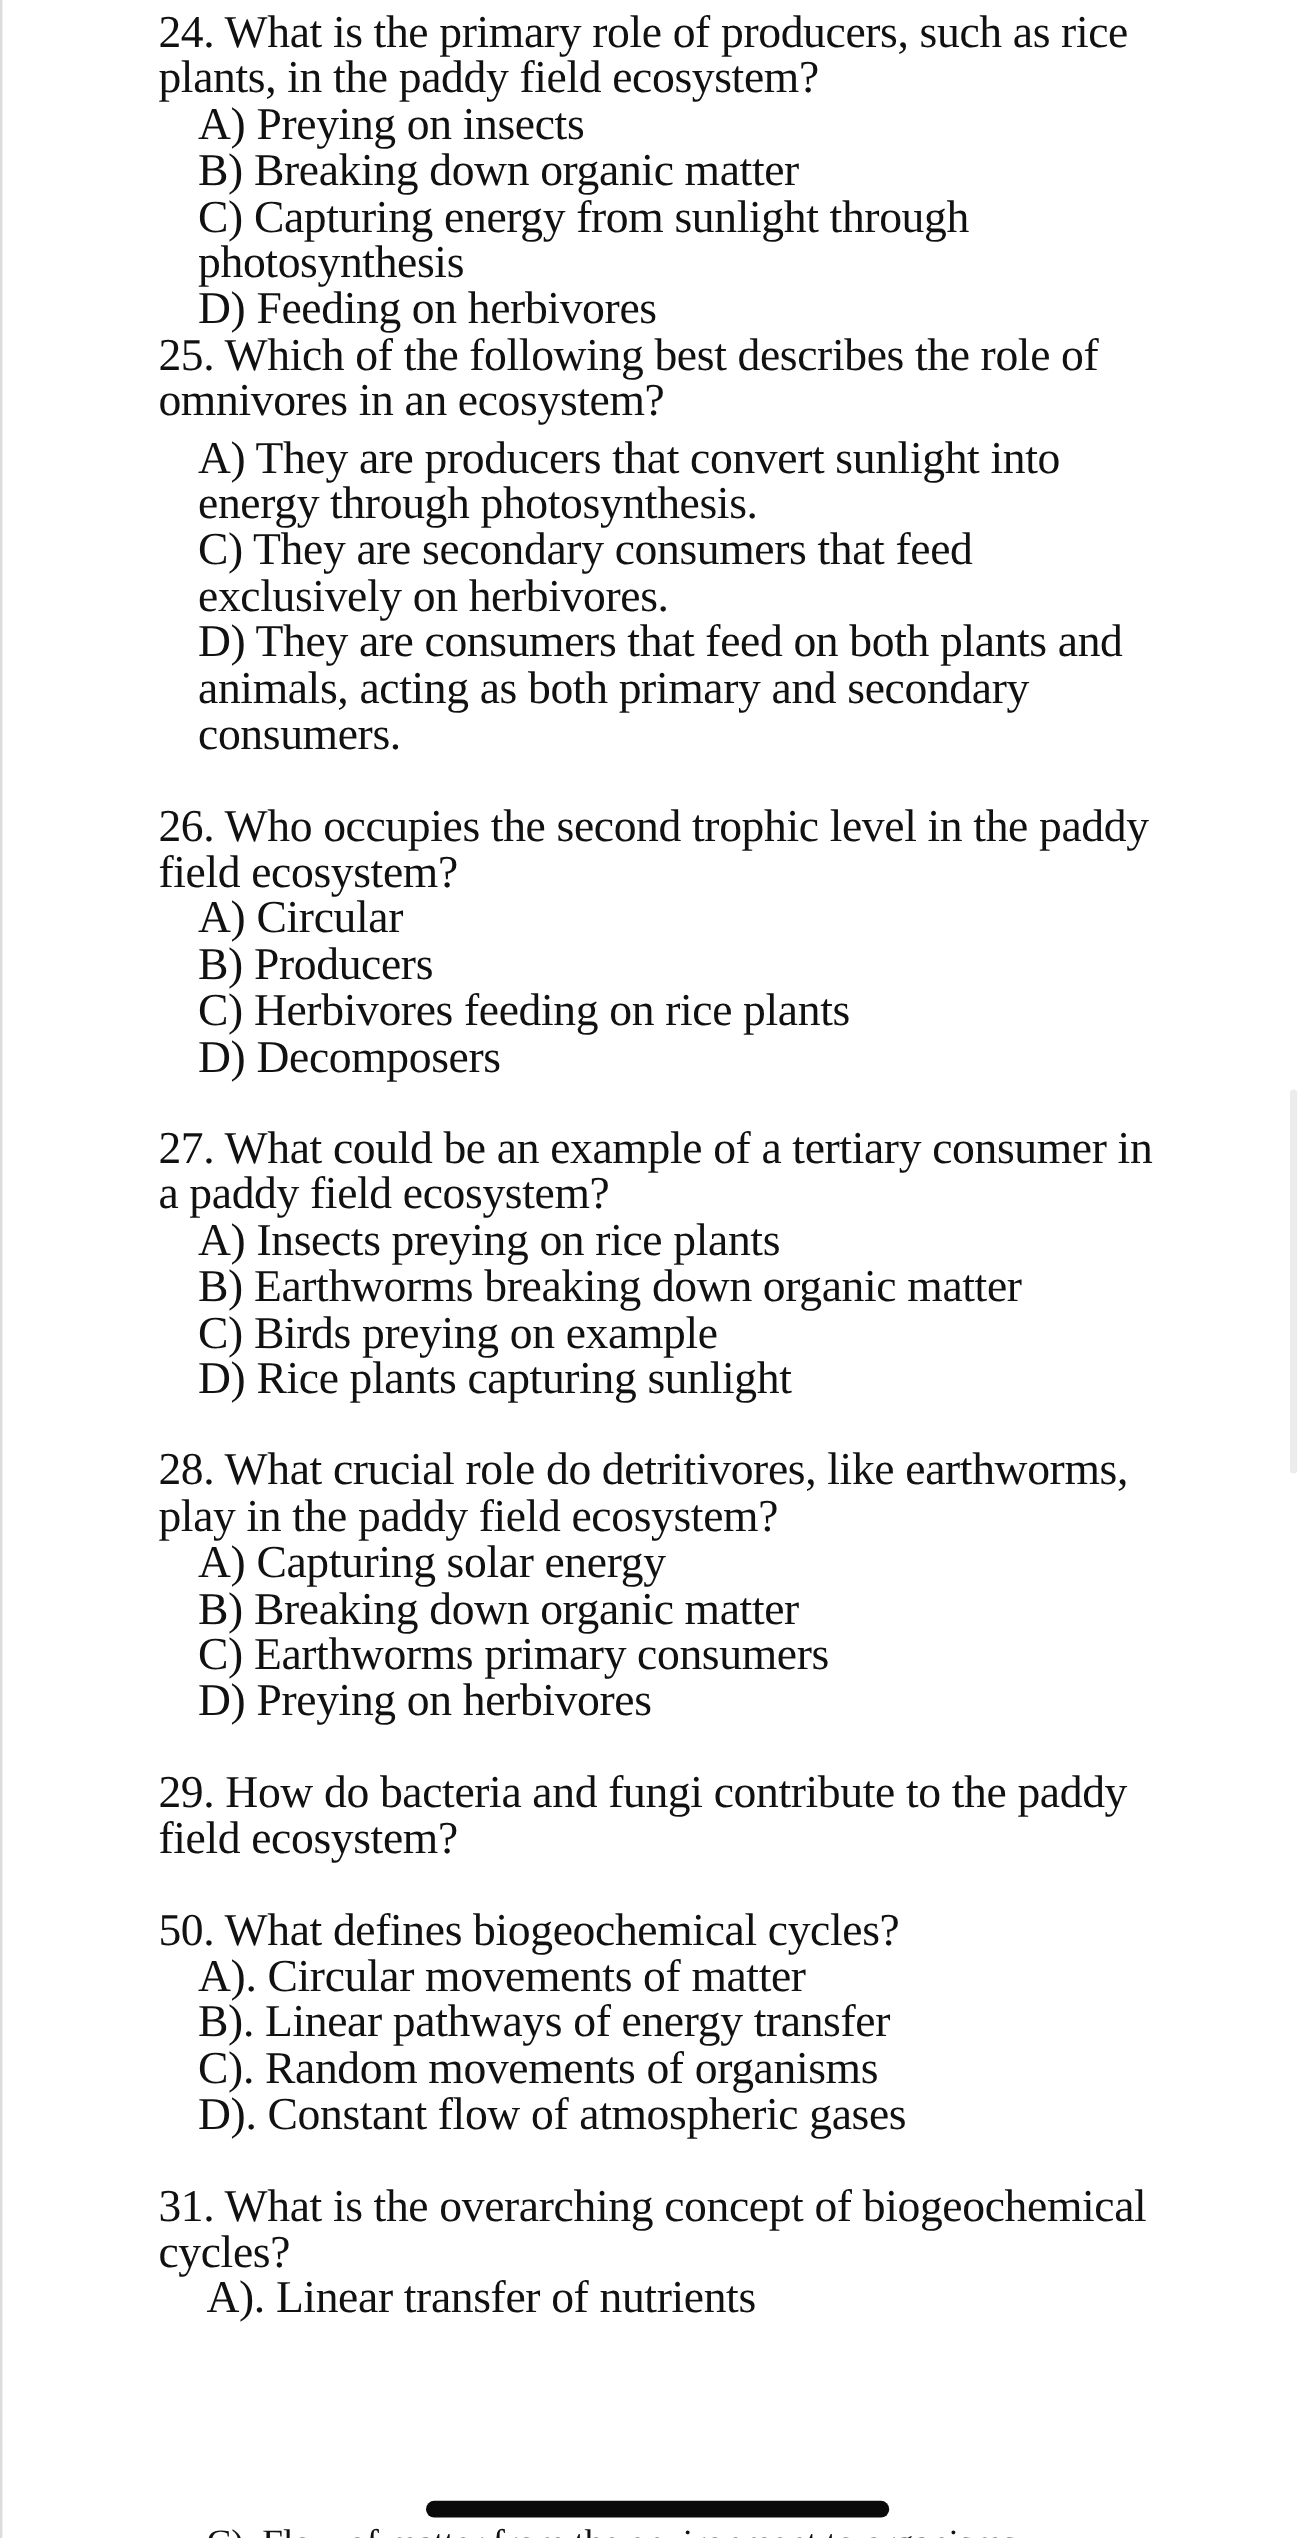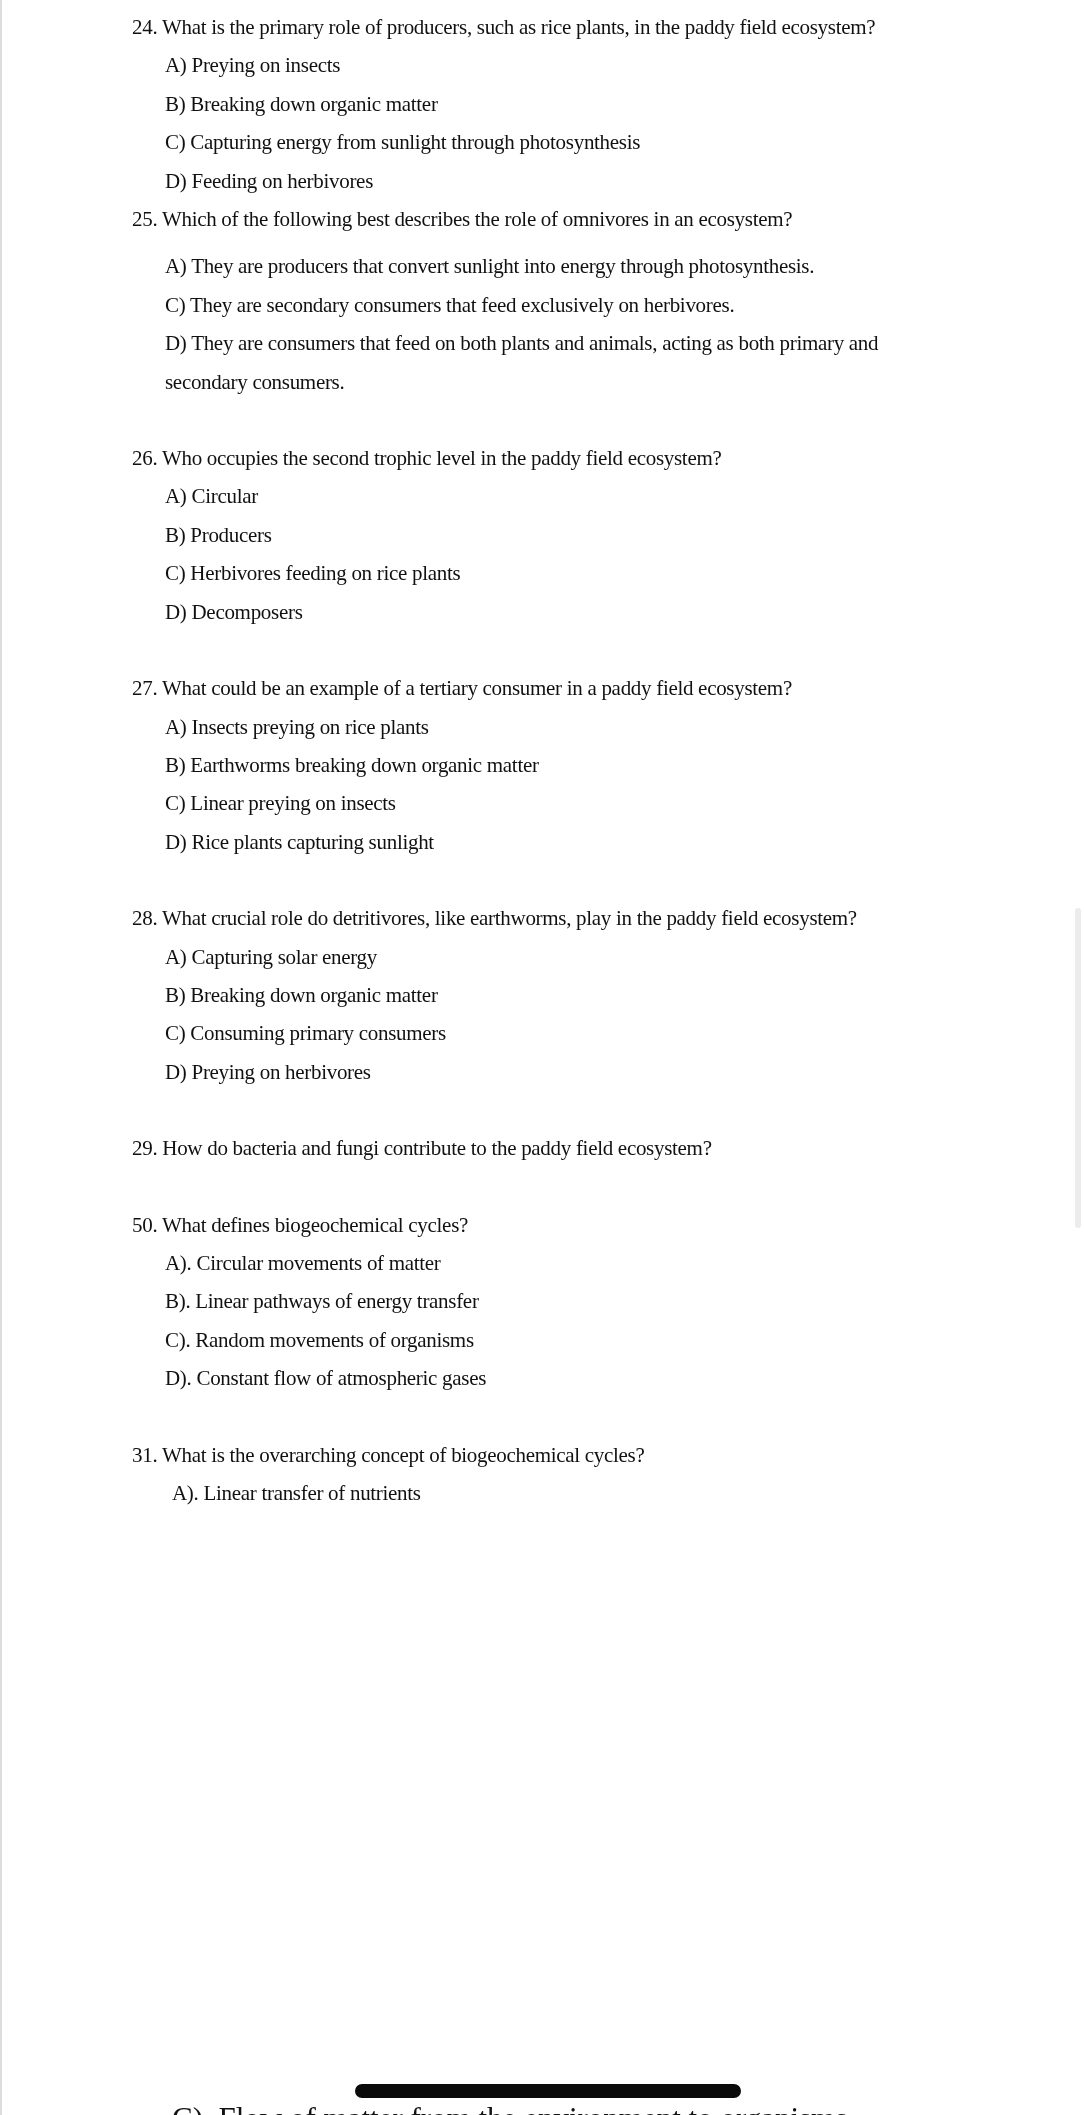--- a/index.html
+++ b/index.html
@@ -30,21 +30,21 @@
       width: 6px;
       height: 320px;
       background: #ececec;
       border-radius: 3px;
     }
     .doc {
       position: absolute;
       left: 132px;
       top: 8px;
       width: 830px;
-      font-size: 21px;
+      font-size: 38px;
       line-height: 38.4px;
       letter-spacing: -0.3px;
     }
     .question {
       margin: 0;
     }
     .q-text {
       display: block;
     }
     .options {
@@ -123,33 +123,33 @@
     </ul>
   </div>
 
   <div class="gap-large"></div>
 
   <div class="question q27">
     <span class="q-text">27. What could be an example of a tertiary consumer in a paddy field ecosystem?</span>
     <ul class="options">
       <li class="option">A) Insects preying on rice plants</li>
       <li class="option">B) Earthworms breaking down organic matter</li>
-      <li class="option">C) Linear preying on insects</li>
+      <li class="option">C) Birds preying on example</li>
       <li class="option">D) Rice plants capturing sunlight</li>
     </ul>
   </div>
 
   <div class="gap-large"></div>
 
   <div class="question q28">
     <span class="q-text">28. What crucial role do detritivores, like earthworms, play in the paddy field ecosystem?</span>
     <ul class="options">
       <li class="option">A) Capturing solar energy</li>
       <li class="option">B) Breaking down organic matter</li>
-      <li class="option">C) Consuming primary consumers</li>
+      <li class="option">C) Earthworms primary consumers</li>
       <li class="option">D) Preying on herbivores</li>
     </ul>
   </div>
 
   <div class="gap-large"></div>
 
   <div class="question q29">
     <span class="q-text">29. How do bacteria and fungi contribute to the paddy field ecosystem?</span>
   </div>
 

